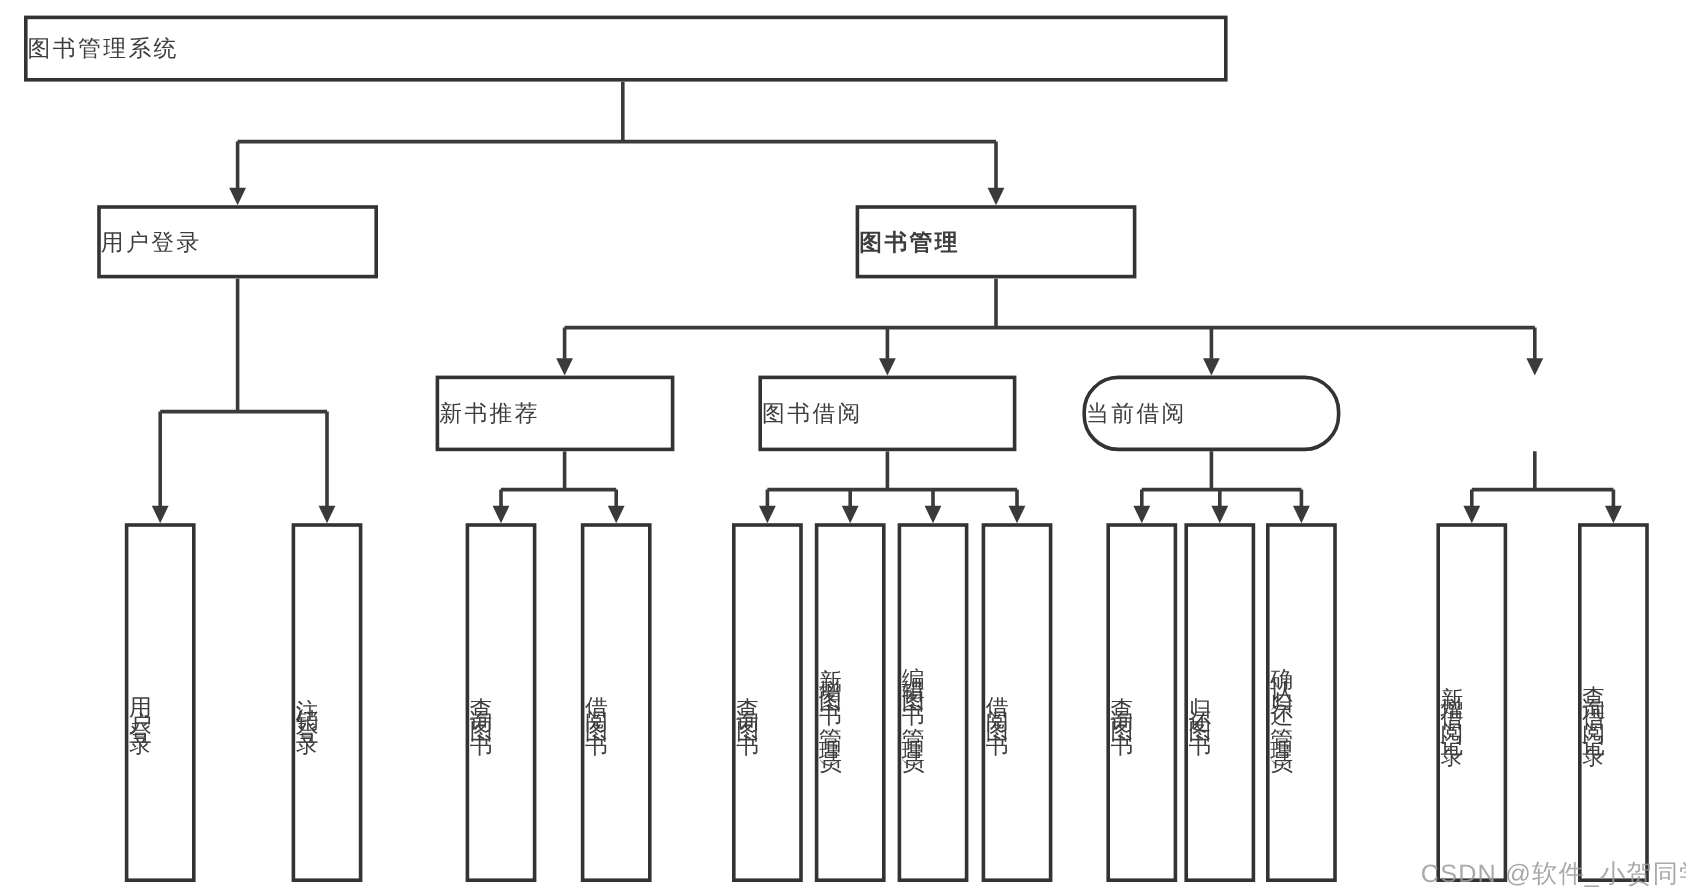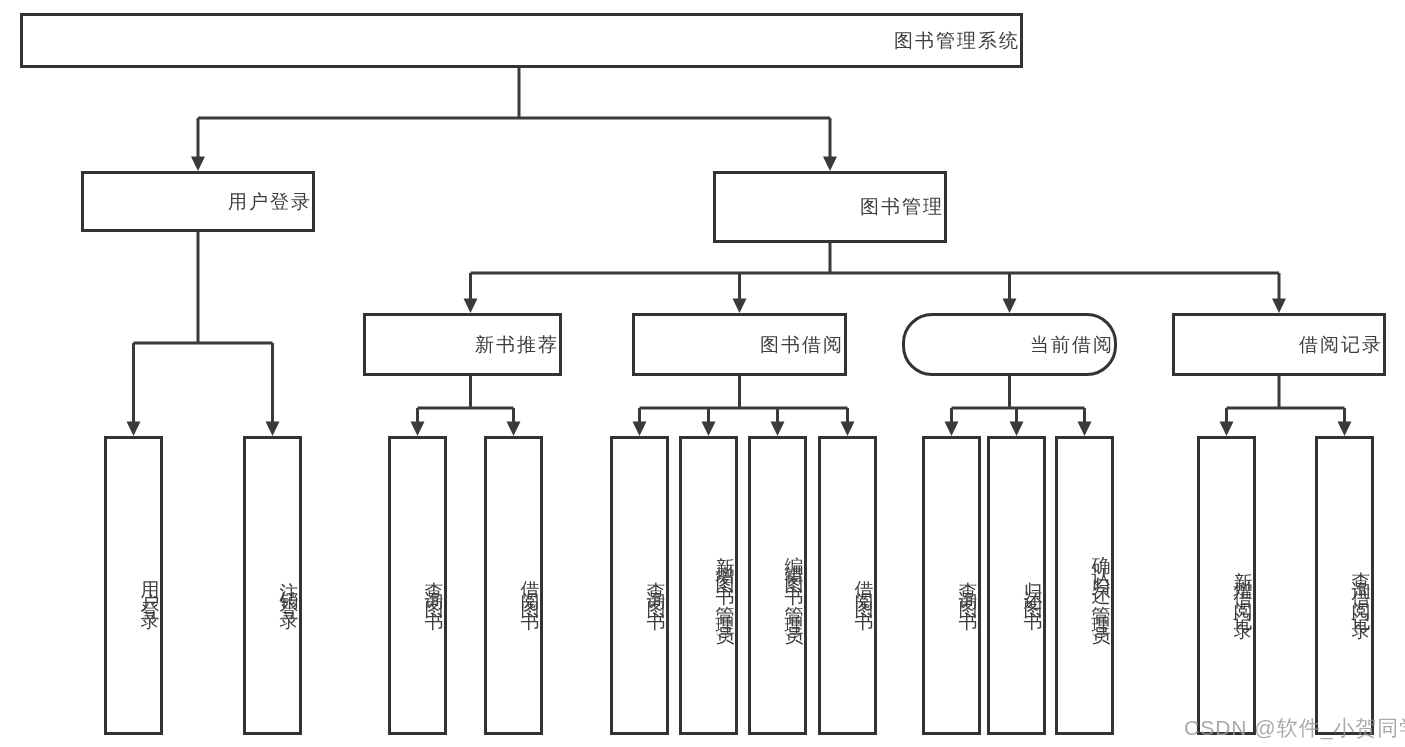--- a/index.html
+++ b/index.html
@@ -20,21 +20,21 @@
   .connector-layer{
     position:absolute;left:0;top:0;width:1405px;height:747px;
     z-index:1;
   }
   .box{
     position:absolute;
     box-sizing:border-box;
     background:#ffffff;
     border:3px solid var(--border);
     color:var(--text);
-    display:flex;align-items:center;justify-content:flex-end;
+    display:flex;align-items:center;justify-content:flex-start;
     z-index:2;
   }
   .h-box{
     font-size:19px;
     letter-spacing:2px;
     text-align:center;
   }
   .v-box{
     width:59px;height:299px;top:436px;
     border-width:3px;
@@ -54,23 +54,23 @@
     font-size:21px;
     color:var(--watermark);
     opacity:.85;
     z-index:3;
     white-space:nowrap;
     letter-spacing:1px;
   }
   
   #n-root   {left:20px;  top:13px;  width:1003px;height:55px;}
   #n-login  {left:81px;  top:171px; width:234px; height:61px;}
-  #n-mgmt   {left:713px; top:171px; width:234px; height:72px;}
+  #n-mgmt   {left:713px; top:171px; width:234px; height:61px;font-weight:bold;}
   #n-rec    {left:363px; top:313px; width:199px; height:63px;}
-  #n-borrow {left:632px; top:313px; width:215px; height:63px;padding-left:28px;}
+  #n-borrow {left:632px; top:313px; width:215px; height:63px;}
   #n-current{left:902px; top:313px; width:215px; height:63px;border-radius:30px;}
   #n-record {left:1172px;top:313px; width:214px; height:63px;}
   #lf-0{left:104px;} #lf-1{left:243px;}
   #lf-2{left:388px;} #lf-3{left:484px;}
   #lf-4{left:610px;} #lf-5{left:679px;} #lf-6{left:748px;} #lf-7{left:818px;}
   #lf-8{left:922px;} #lf-9{left:987px;} #lf-10{left:1055px;}
   #lf-11{left:1197px;} #lf-12{left:1315px;}
   .lines{stroke:var(--line);stroke-width:3;fill:none;}
   .arrow{fill:var(--line);stroke:none;}
 </style>
@@ -129,23 +129,20 @@
 
   <div class="box h-box" id="n-rec">
     <span>新书推荐</span>
   </div>
   <div class="box h-box" id="n-borrow">
     <span>图书借阅</span>
   </div>
   <div class="box h-box" id="n-current">
     <span>当前借阅</span>
   </div>
-  <div class="box h-box" id="n-record">
-    <span>借阅记录</span>
-  </div>
 
   <div class="box v-box" id="lf-0">
     <span class="v-label">用户登录</span>
   </div>
   <div class="box v-box" id="lf-1">
     <span class="v-label">注销登录</span>
   </div>
   <div class="box v-box" id="lf-2">
     <span class="v-label">查询图书</span>
   </div>

